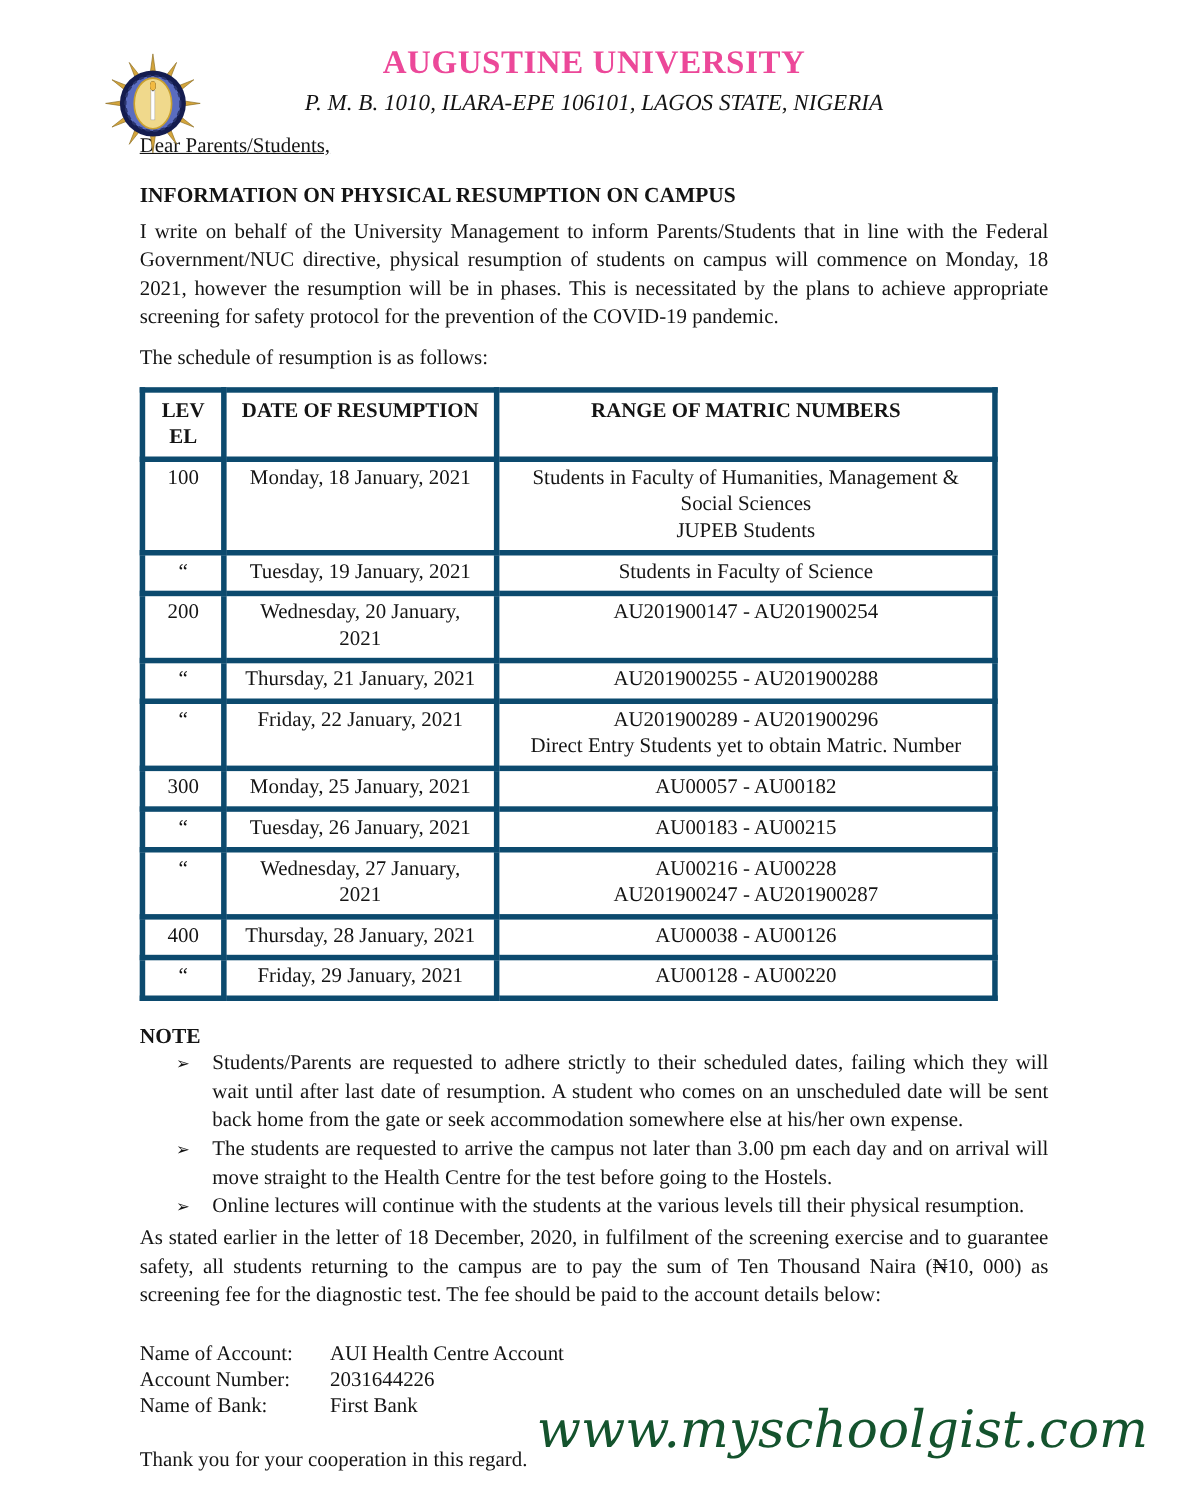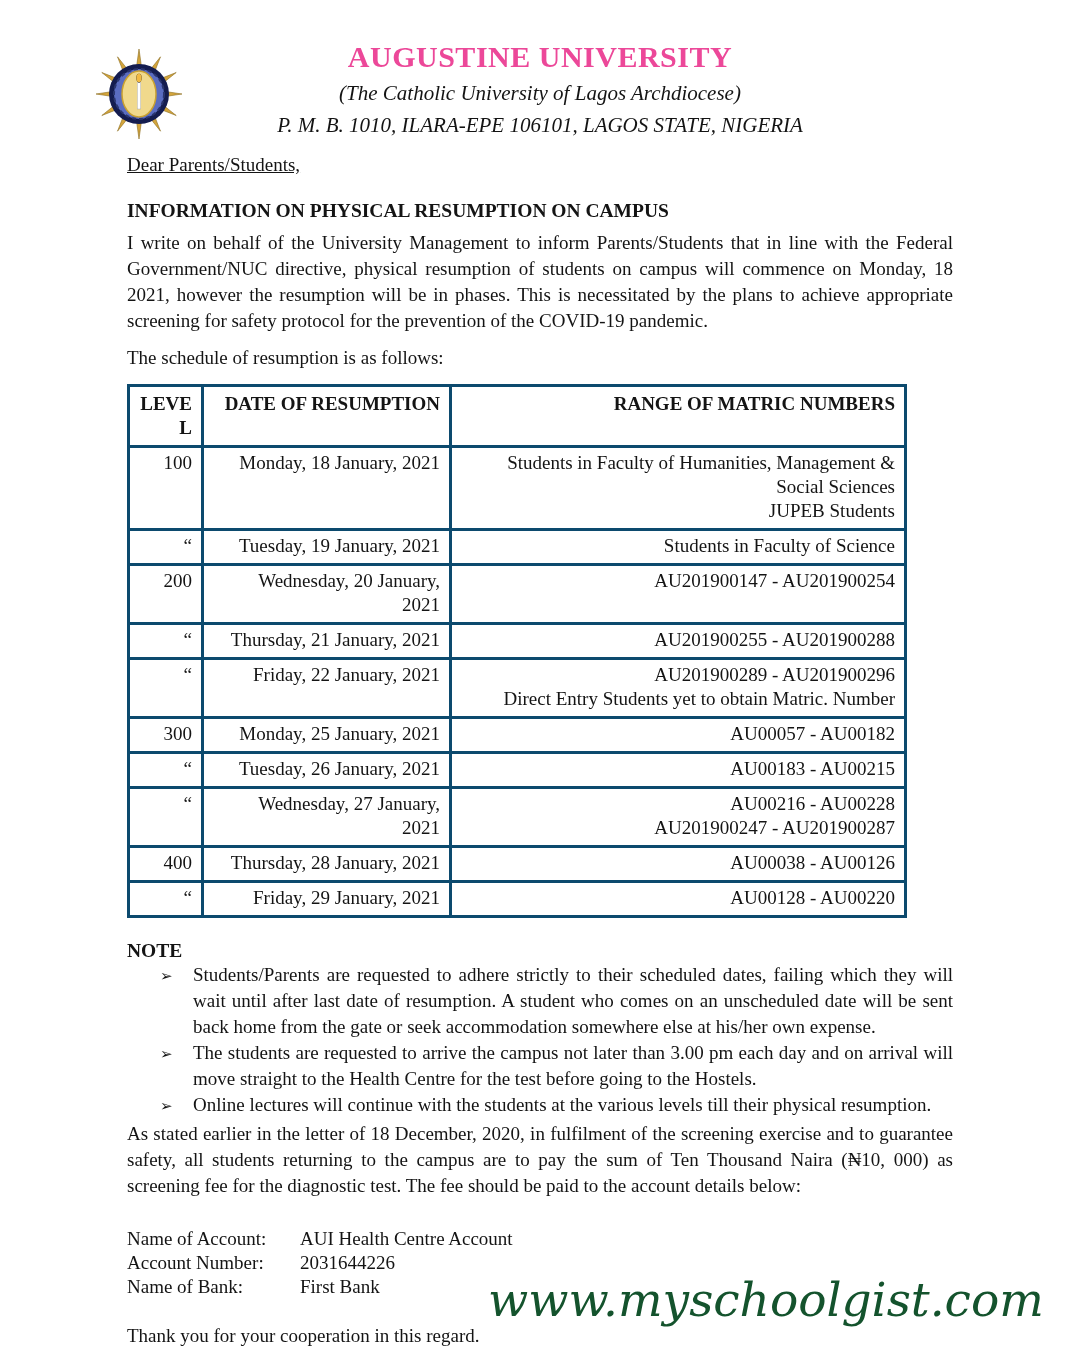--- a/index.html
+++ b/index.html
@@ -21,26 +21,26 @@
 
   .content { padding:0 127px; }
 
   .salutation { margin-top:16px; font-size:19px;text-decoration:underline; }
   .subject { margin-top:24px; font-size:19.5px; font-weight:bold; }
   .intro { margin-top:8px; font-size:19px; line-height:26px; text-align:justify; }
   .schedule-intro { margin-top:13px; font-size:19px; }
 
   table.schedule { margin-top:15px; border-collapse:collapse; width:780px; border:2px solid #3a3a3a; }
   .schedule th, .schedule td {
-    border:3px solid #0c4a6e;
+    border:5px solid #0c4a6e;
     padding:3px 9px 5px 9px;
     font-size:19px;
     line-height:24px;
     vertical-align:top;
-    text-align:right;
+    text-align:center;
     white-space:pre-line;
   }
   .schedule th { font-weight:bold; padding-top:5px; }
   th.col-level { width:74px; word-break:break-all; }
   th.col-date  { width:248px; }
 
   .note-title { margin-top:22px; font-size:19.5px; font-weight:bold; }
   .note-item { display:flex; font-size:19px; line-height:26px; }
   .note-glyph { flex:0 0 33px; margin-left:33px; font-size:15px; padding-top:1px; }
   .note-text { flex:1; text-align:justify; }
@@ -86,21 +86,20 @@
       </g>
       <circle cx="44" cy="52" r="30" fill="#141c4f"></circle>
       <circle cx="44" cy="52" r="25" fill="#5a6cc0" stroke="#2a356e" stroke-width="2" stroke-dasharray="4 3"></circle>
       <ellipse cx="44" cy="52" rx="17" ry="23" fill="#f0d98c" stroke="#caa12f" stroke-width="1.5"></ellipse>
       <rect x="42.2" y="40" width="3.6" height="27" fill="#ffffff" stroke="#9a9a9a" stroke-width="0.4"></rect>
       <line x1="44" y1="36" x2="44" y2="41" stroke="#333" stroke-width="1"></line>
       <ellipse cx="44" cy="36" rx="2.6" ry="4.2" fill="#f2b califa"></ellipse>
       <ellipse cx="44" cy="36" rx="2.6" ry="4.2" fill="#f2ba42"></ellipse>
     </svg>
     <h1 class="uni-title" style="color: #ec4899;">AUGUSTINE UNIVERSITY</h1>
-    <div class="uni-subtitle">(The Catholic University of Lagos Archdiocese)</div>
     <div class="uni-address">P. M. B. 1010, ILARA-EPE 106101, LAGOS STATE, NIGERIA</div>
   </div>
 
   <div class="content">
     <div class="salutation">Dear Parents/Students,</div>
     <div class="subject">INFORMATION ON PHYSICAL RESUMPTION ON CAMPUS</div>
     <div class="intro">I write on behalf of the University Management to inform Parents/Students that in line with the Federal Government/NUC directive, physical resumption of students on campus will commence on Monday, 18 2021, however the resumption will be in phases. This is necessitated by the plans to achieve appropriate screening for safety protocol for the prevention of the COVID-19 pandemic.</div>
     <div class="schedule-intro">The schedule of resumption is as follows:</div>
 
     <table class="schedule">

